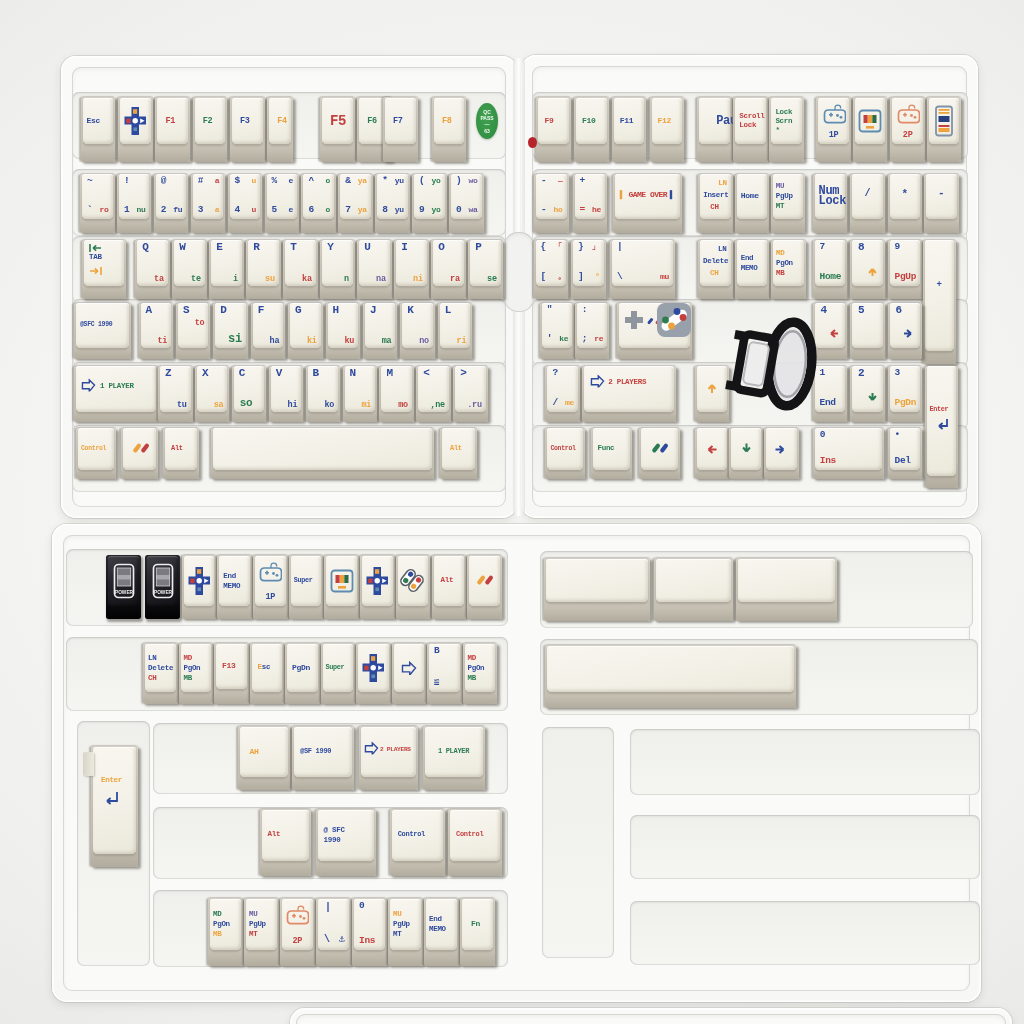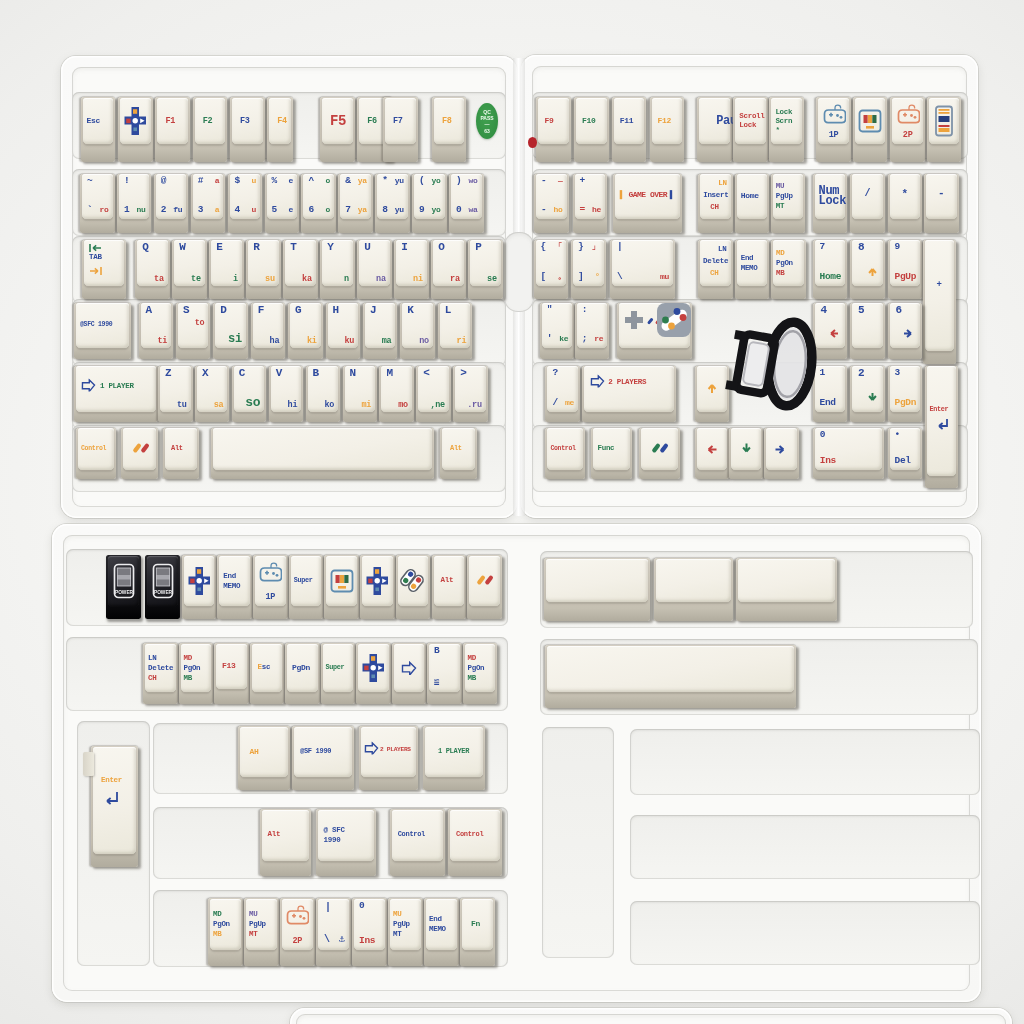--- a/index.html
+++ b/index.html
@@ -352,21 +352,21 @@
   </div>
 <div class="k" style="left:194.9px;top:365.5px;width:34.5px;height:56.0px">
     <div class="t" style="bottom:10px">
       <div class="lg" style="left:5px;top:2px;font-size:11px;color:#2e4a9e">X</div>
       <div class="lg" style="right:4px;bottom:2px;font-size:8.5px;color:#eda33d">sa</div>
     </div>
   </div>
 <div class="k" style="left:231.8px;top:365.5px;width:34.5px;height:56.0px">
     <div class="t" style="bottom:10px">
       <div class="lg" style="left:5px;top:2px;font-size:11px;color:#2e4a9e">C</div>
-      <div class="lg" style="right:4px;bottom:2px;font-size:13px;color:#2a7c52">so</div>
+      <div class="lg" style="right:12px;bottom:2px;font-size:11px;color:#2a7c52">so</div>
     </div>
   </div>
 <div class="k" style="left:268.7px;top:365.5px;width:34.5px;height:56.0px">
     <div class="t" style="bottom:10px">
       <div class="lg" style="left:5px;top:2px;font-size:11px;color:#2e4a9e">V</div>
       <div class="lg" style="right:4px;bottom:2px;font-size:8.5px;color:#2e4a9e">hi</div>
     </div>
   </div>
 <div class="k" style="left:305.6px;top:365.5px;width:34.5px;height:56.0px">
     <div class="t" style="bottom:10px">

